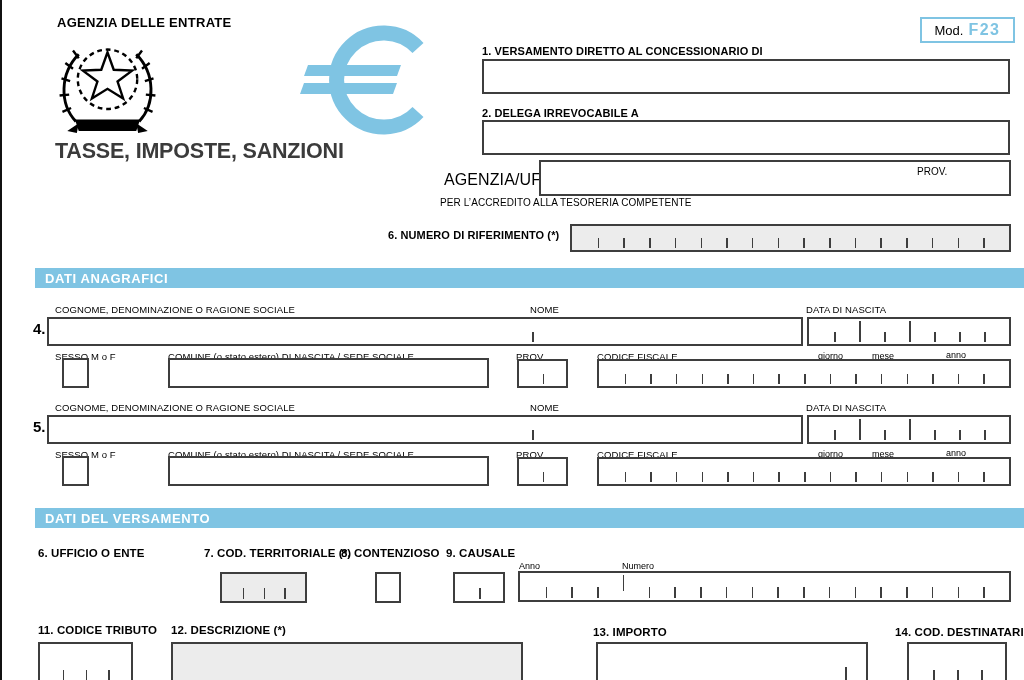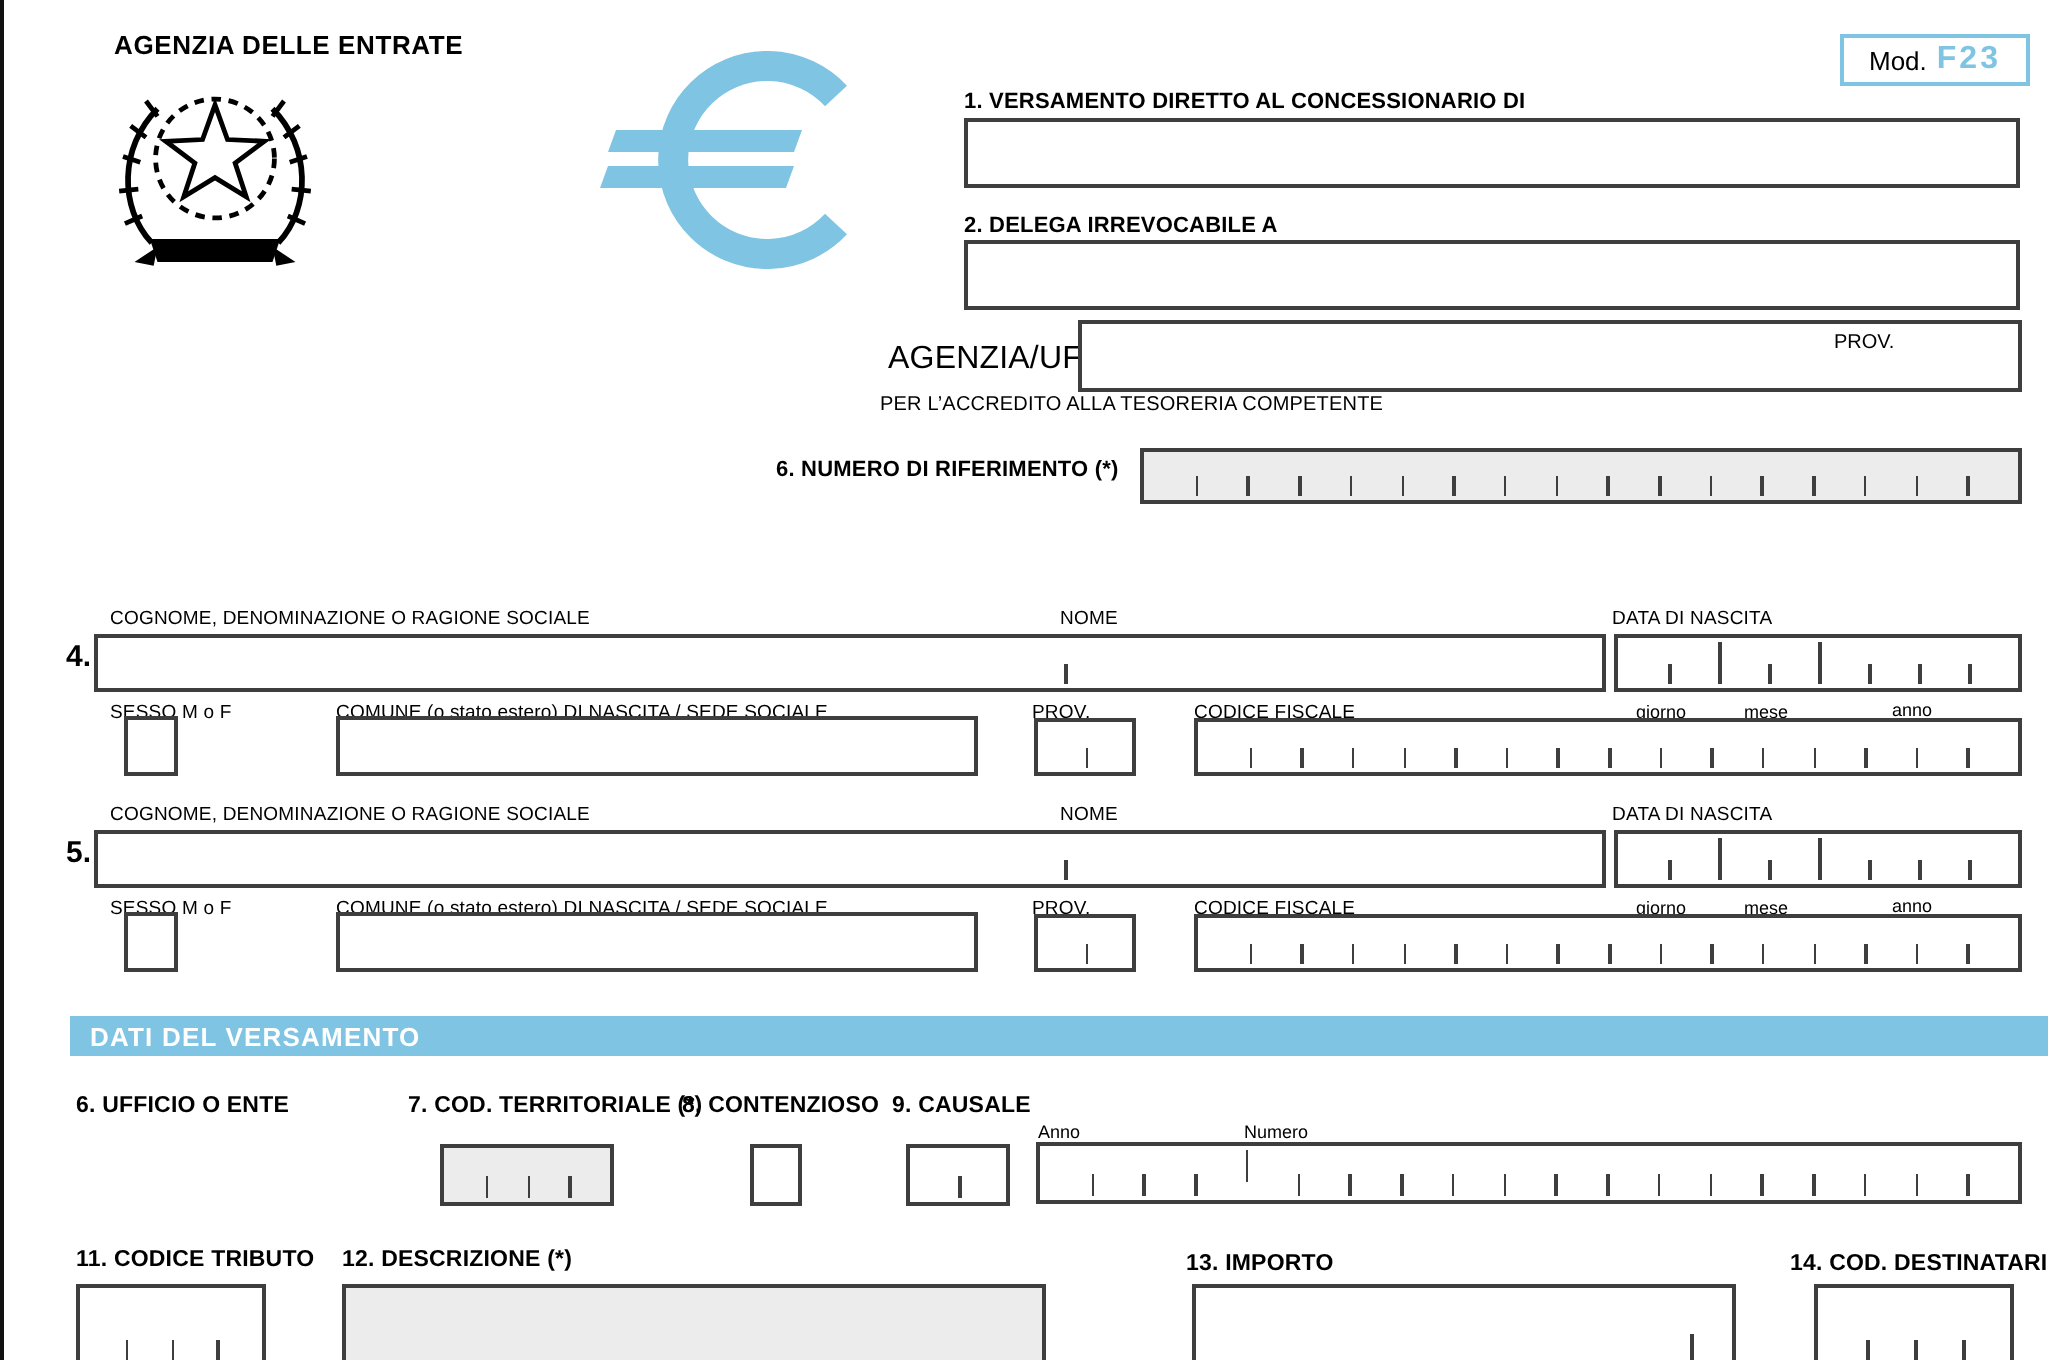--- a/index.html
+++ b/index.html
@@ -48,20 +48,21 @@
 
   <div class="abs" style="left:300px;top:18px;">
     <svg width="140" height="125" viewBox="0 0 140 125">
       <path d="M118 30 A 47 47 0 1 0 118 94" fill="none" stroke="#7FC4E3" stroke-width="15"></path>
       <path d="M8,47 L101,47 L97,58 L4,58 Z" fill="#7FC4E3"></path>
       <path d="M4,65 L97,65 L93,76 L0,76 Z" fill="#7FC4E3"></path>
     </svg>
   </div>
 
   <div class="title">
+    <div>TASSE, IMPOSTE, SANZIONI</div>
   </div>
 
   <div class="modbox">
     <span class="m1">Mod.</span>
     <span class="m2">F23</span>
   </div>
 
   <div class="blabel" style="left:482px;top:45px;">1. VERSAMENTO DIRETTO AL CONCESSIONARIO DI</div>
   <div class="box" style="left:482px;top:59px;width:528px;height:35px;"></div>
 
@@ -87,20 +88,23 @@
       <div class="tick" style="left: 52.9412%;"></div>
       <div class="tick" style="left: 58.8235%;"></div>
       <div class="tick" style="left: 64.7059%;"></div>
       <div class="tick" style="left: 70.5882%;"></div>
       <div class="tick" style="left: 76.4706%;"></div>
       <div class="tick" style="left: 82.3529%;"></div>
       <div class="tick" style="left: 88.2353%;"></div>
       <div class="tick" style="left: 94.1176%;"></div>
     </div>
 
+  <div class="bar" style="top:268px;">
+    <span>DATI ANAGRAFICI</span>
+  </div>
 
   <div class="sublabel" style="left:55px;top:304px;">COGNOME, DENOMINAZIONE O RAGIONE SOCIALE</div>
   <div class="sublabel" style="left:530px;top:304px;">NOME</div>
   <div class="sublabel" style="left:806px;top:304px;">DATA DI NASCITA</div>
   <div class="abs" style="left:33px;top:320px;font-weight:bold;font-size:15px;">4.</div>
   <div class="box" style="left:47px;top:317px;width:756px;height:29px;">
     <div class="tick" style="left:483px;"></div>
   </div>
   <div class="box" style="left:807px;top:317px;width:204px;height:29px;">
       <div class="tick" style="left: 12.5%;"></div>

